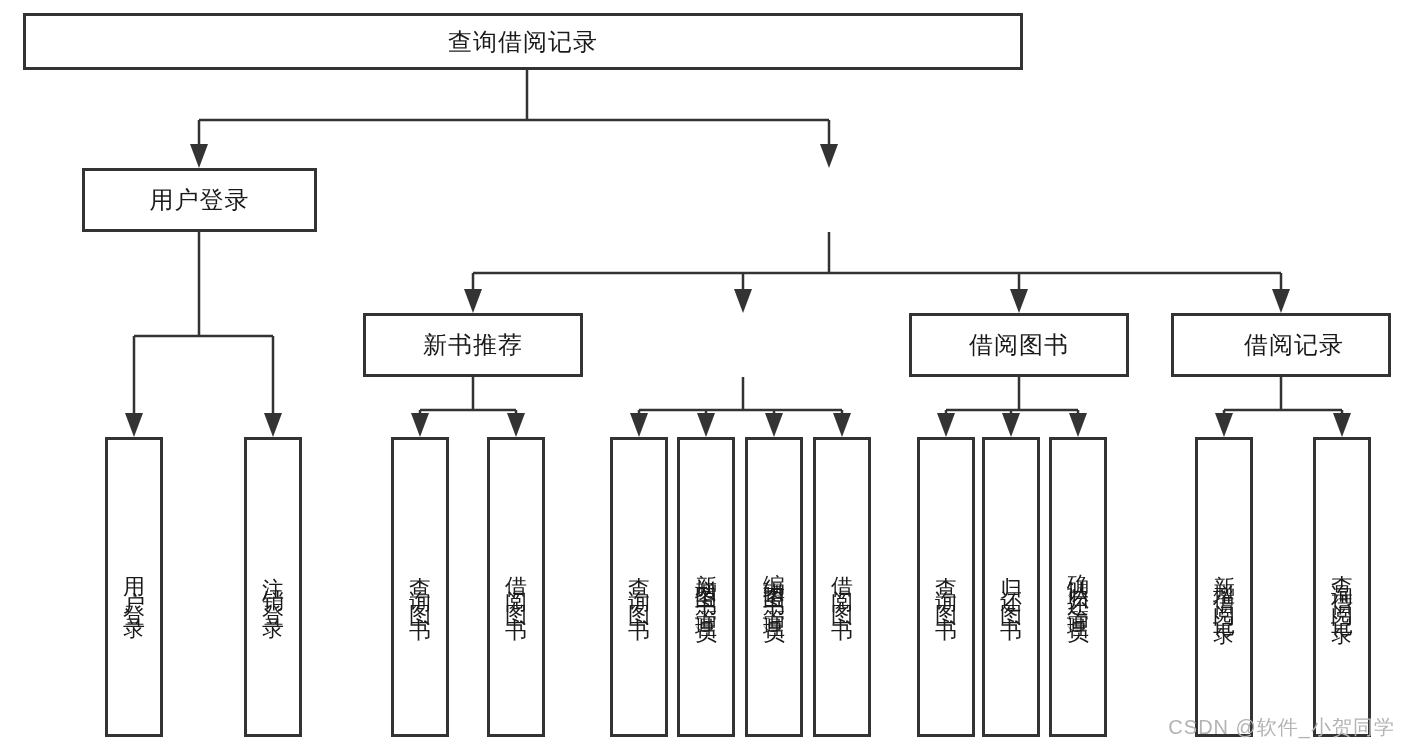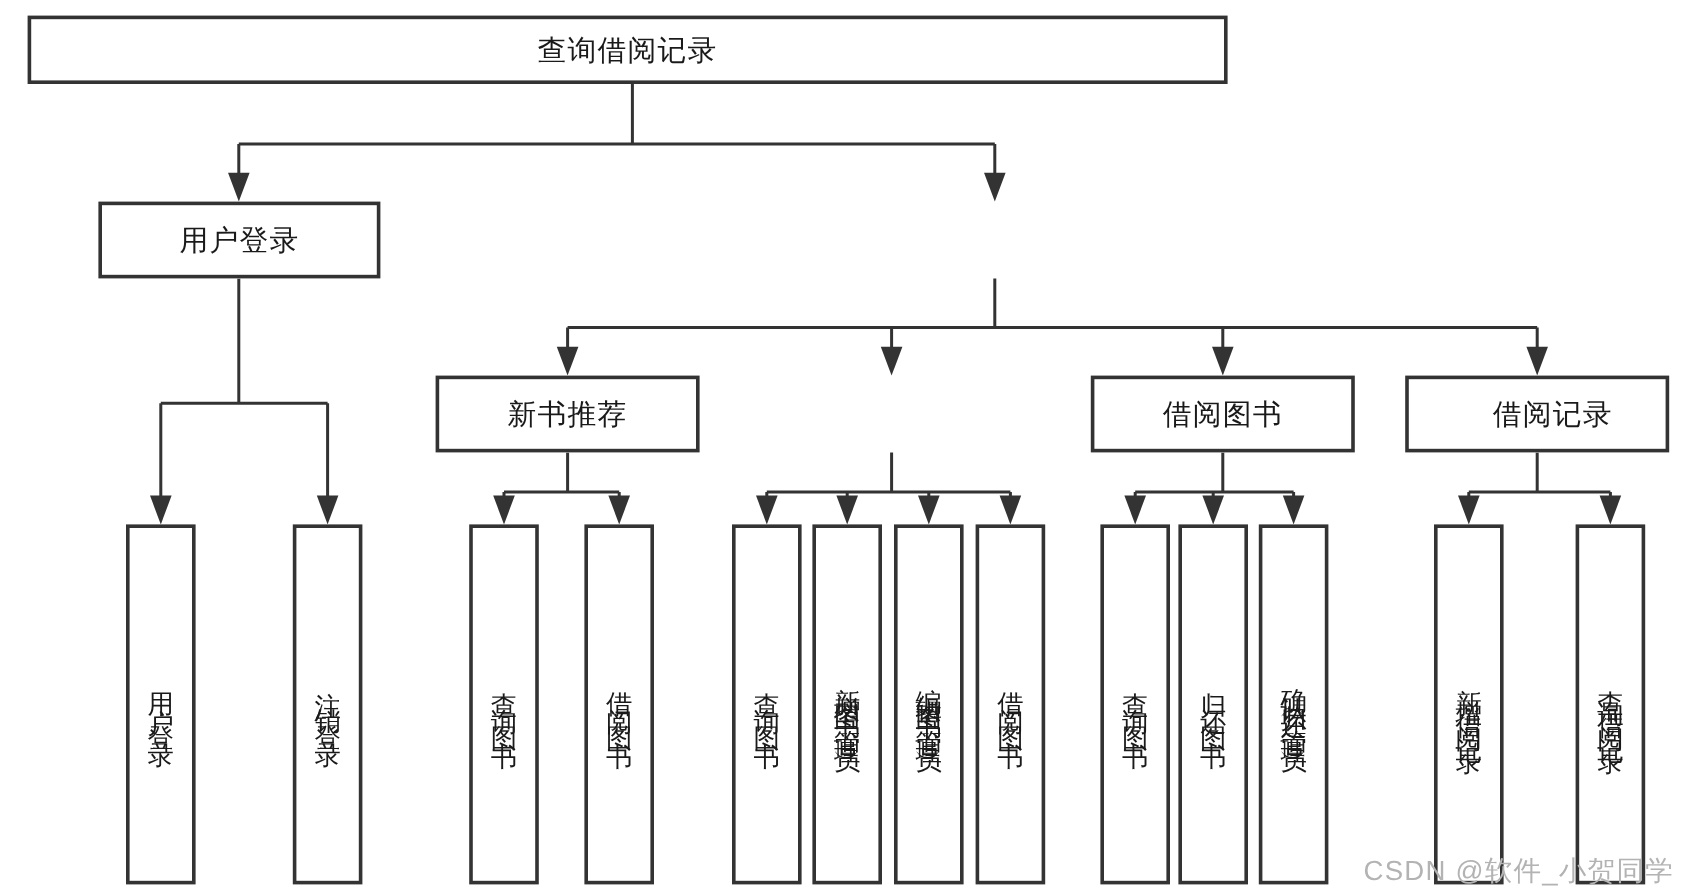--- a/index.html
+++ b/index.html
@@ -44,21 +44,21 @@
     font-size: 22px;
     z-index: 2;
   }
   .ls4 { letter-spacing: 14px; }
   .ls6 { letter-spacing: 10px; }
   .ls9 { letter-spacing: 7px; }
   #watermark {
     position: absolute;
     right: 10px;
     bottom: 6px;
-    font-size: 23px;
+    font-size: 20px;
     color: #b3b3b3;
     z-index: 5;
     letter-spacing: 1px;
     white-space: nowrap;
     margin-left: 16px;
   }
 </style>
 </head>
 <body>
 

